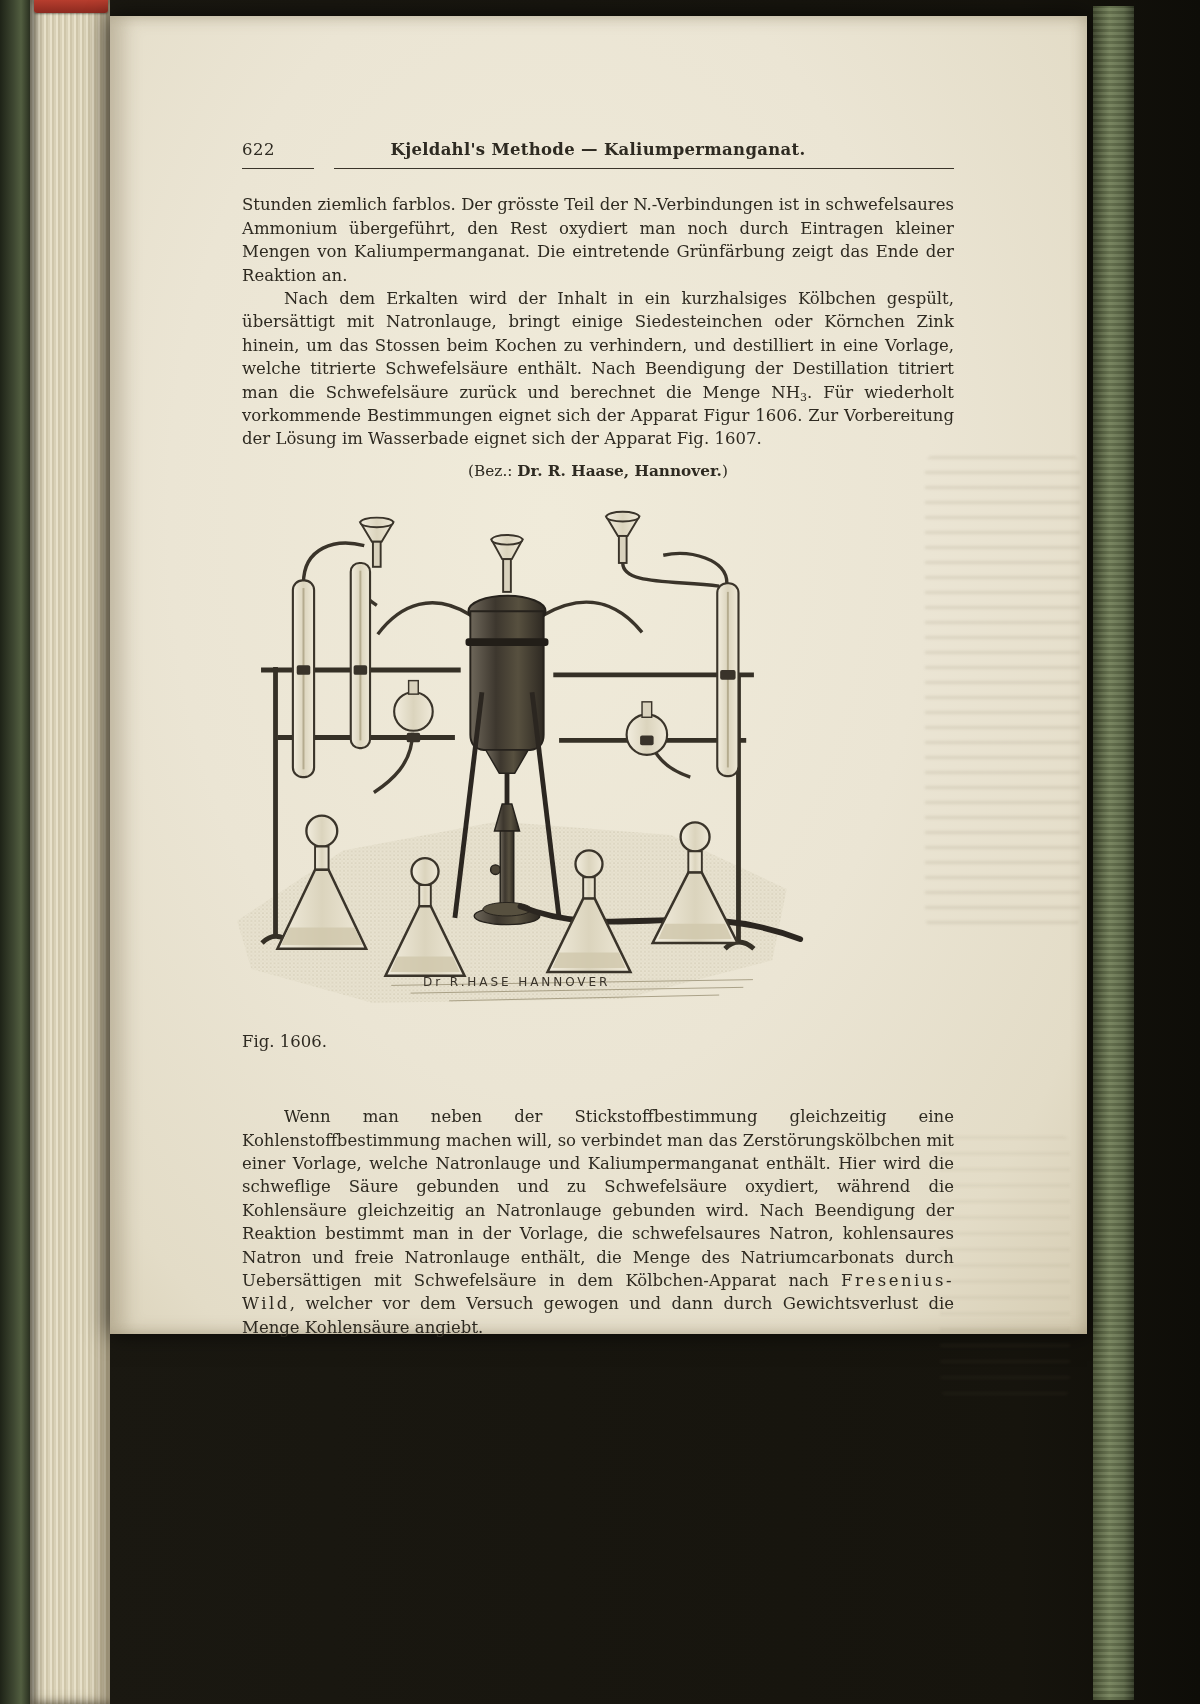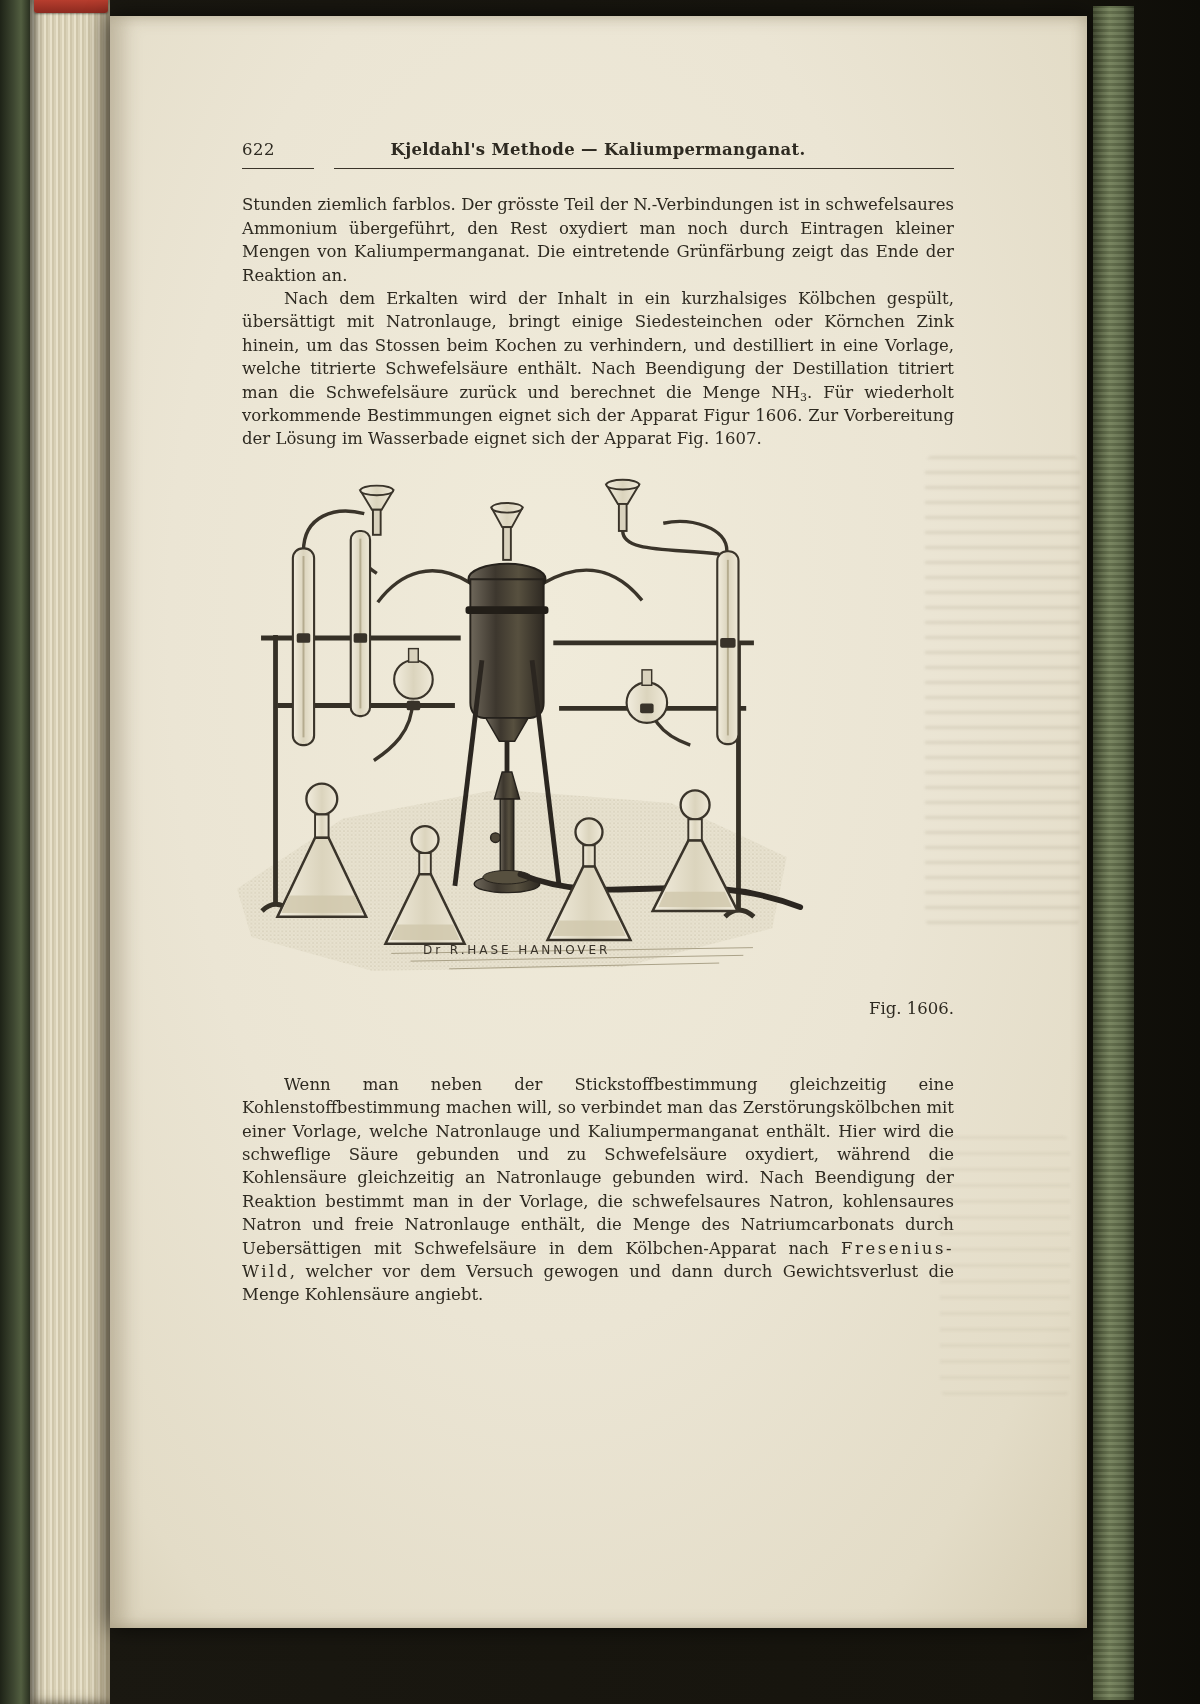--- a/index.html
+++ b/index.html
@@ -26,21 +26,21 @@
     border-radius:0 0 3px 3px;
     box-shadow:0 1px 2px rgba(0,0,0,.4);
   }
   .cover-right{
     position:absolute;left:1093px;top:6px;width:41px;height:1694px;
     background:
       repeating-linear-gradient(0deg,rgba(0,0,0,.12) 0 3px,rgba(255,255,255,.05) 3px 6px),
       linear-gradient(90deg,#495235 0%,#75825b 40%,#5e6a49 75%,#333a26 100%);
   }
   .book-page{
-    position:absolute;left:110px;top:16px;width:977px;height:1612px;
+    position:absolute;left:110px;top:16px;width:977px;height:1318px;
     background:radial-gradient(ellipse at 45% 38%,#f0ebda 0%,#ebe5d4 50%,#e3dcc7 82%,#d5ccb2 100%);
     box-shadow:0 0 22px rgba(0,0,0,.65), inset 14px 0 18px rgba(90,75,45,.25), inset -6px 0 12px rgba(90,75,45,.18);
   }
   .ghost-text{
     position:absolute;left:815px;top:440px;width:155px;height:470px;
     background:repeating-linear-gradient(180deg,rgba(118,106,78,.20) 0 3px,rgba(0,0,0,0) 3px 15px);
     filter:blur(1.6px);opacity:.7;border-radius:8px;
   }
   .ghost-text2{
     position:absolute;left:830px;top:1120px;width:130px;height:260px;
@@ -60,21 +60,21 @@
   .rule{border-top:1.7px solid #3a342a;height:0;}
   .rule.short{width:72px;}
   .rule.long{flex:1;}
   p.par{margin:0;}
   .indent{text-indent:42px;}
   .sub{font-size:11px;vertical-align:-3px;line-height:0;}
   .sperr{letter-spacing:2.5px;}
   .bez{display:block;text-align:center;font-size:15.3px;margin:9px 0 0;text-indent:0;}
   .bez .name{font-weight:bold;}
   .figure-wrap{text-align:left;margin:8px 0 0 -34px;}
-  .caption{display:block;text-align:right;font-size:16.5px;margin:10px 0 52px;text-indent:0;}
+  .caption{display:block;text-align:left;font-size:16.5px;margin:10px 0 52px;text-indent:0;}
   .p3{margin-top:0;}
   .p4{margin-top:16px;}
   .bez2{margin-top:-6px;}
 </style>
 </head>
 <body>
 
 <div class="cover-left"></div>
 <div class="page-stack"></div>
 <div class="red-edge"></div>
@@ -93,20 +93,21 @@
     </div>
     <div class="rules">
       <span class="rule short"></span>
       <span class="rule long"></span>
     </div>
 
     <p class="par"><span>Stunden ziemlich farblos. Der grösste Teil der N.-Verbindungen ist in schwefelsaures Ammonium übergeführt, den Rest oxydiert man noch durch Eintragen kleiner Mengen von Kaliumpermanganat. Die eintretende Grünfärbung zeigt das Ende der Reaktion an.</span></p>
 
     <p class="par indent"><span>Nach dem Erkalten wird der Inhalt in ein kurzhalsiges Kölbchen gespült, übersättigt mit Natronlauge, bringt einige Siedesteinchen oder Körnchen Zink hinein, um das Stossen beim Kochen zu verhindern, und destilliert in eine Vorlage, welche titrierte Schwefelsäure enthält. Nach Beendigung der Destillation titriert man die Schwefelsäure zurück und berechnet die Menge NH</span><sub class="sub">3</sub><span>. Für wiederholt vorkommende Bestimmungen eignet sich der Apparat Figur 1606. Zur Vorbereitung der Lösung im Wasserbade eignet sich der Apparat Fig. 1607.</span></p>
 
+    <span class="bez"><span>(Bez.: </span><span class="name">Dr. R. Haase, Hannover.</span><span>)</span></span>
 
     <div class="figure-wrap">
       <svg width="598" height="522" viewBox="0 0 620 540">
         <defs>
           <pattern id="stip" width="4" height="4" patternUnits="userSpaceOnUse">
             <rect width="4" height="4" fill="#e8e2d0"></rect>
             <circle cx="1" cy="1" r="0.55" fill="#b4ab8f"></circle>
             <circle cx="3" cy="3" r="0.45" fill="#c6bda1"></circle>
           </pattern>
           <linearGradient id="metal" x1="0" y1="0" x2="1" y2="0">

